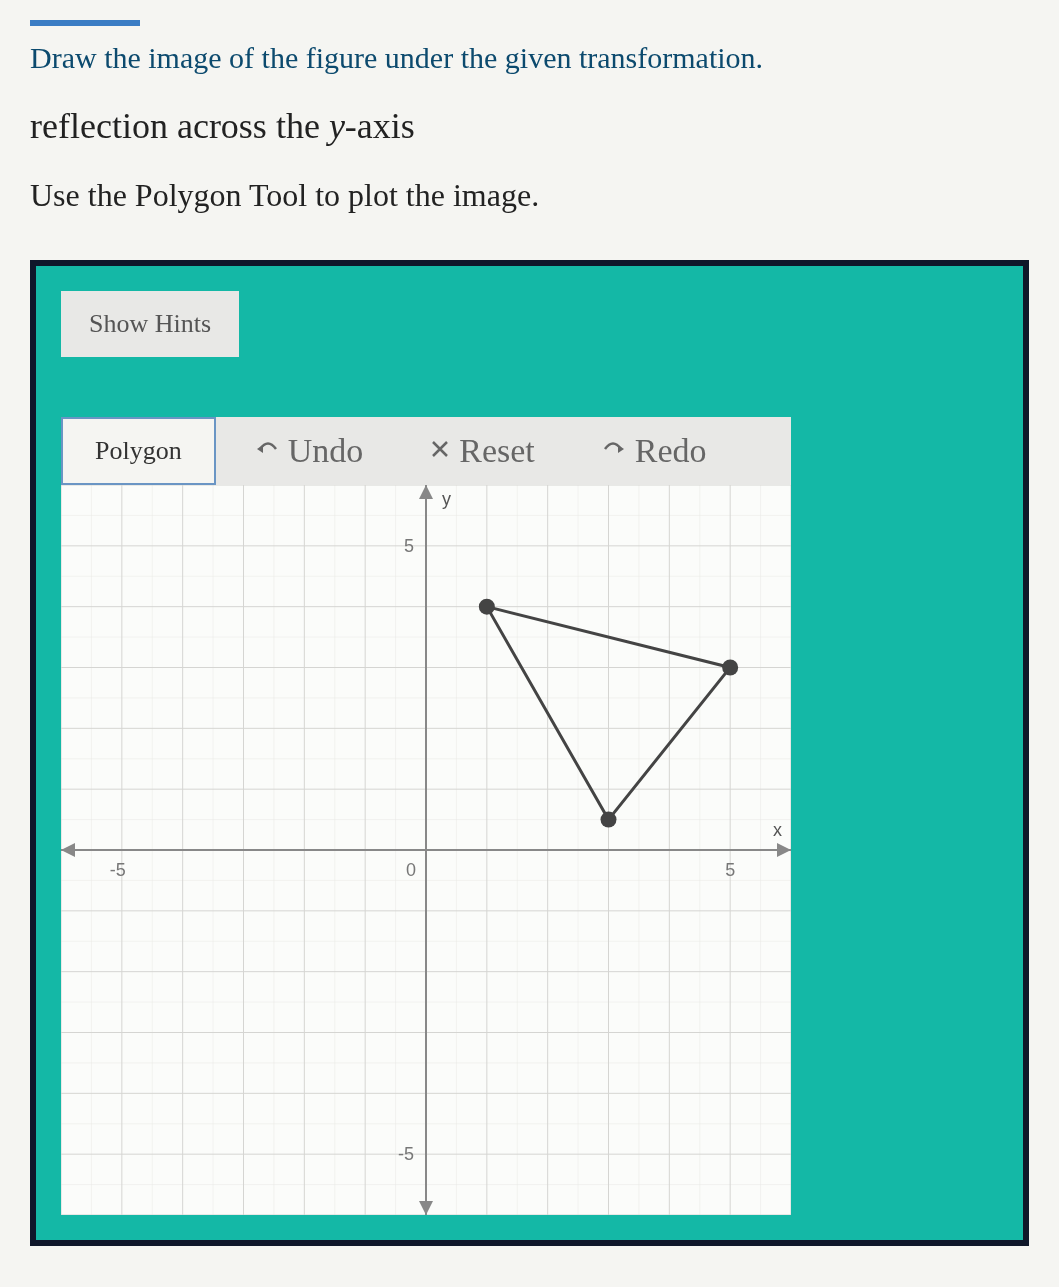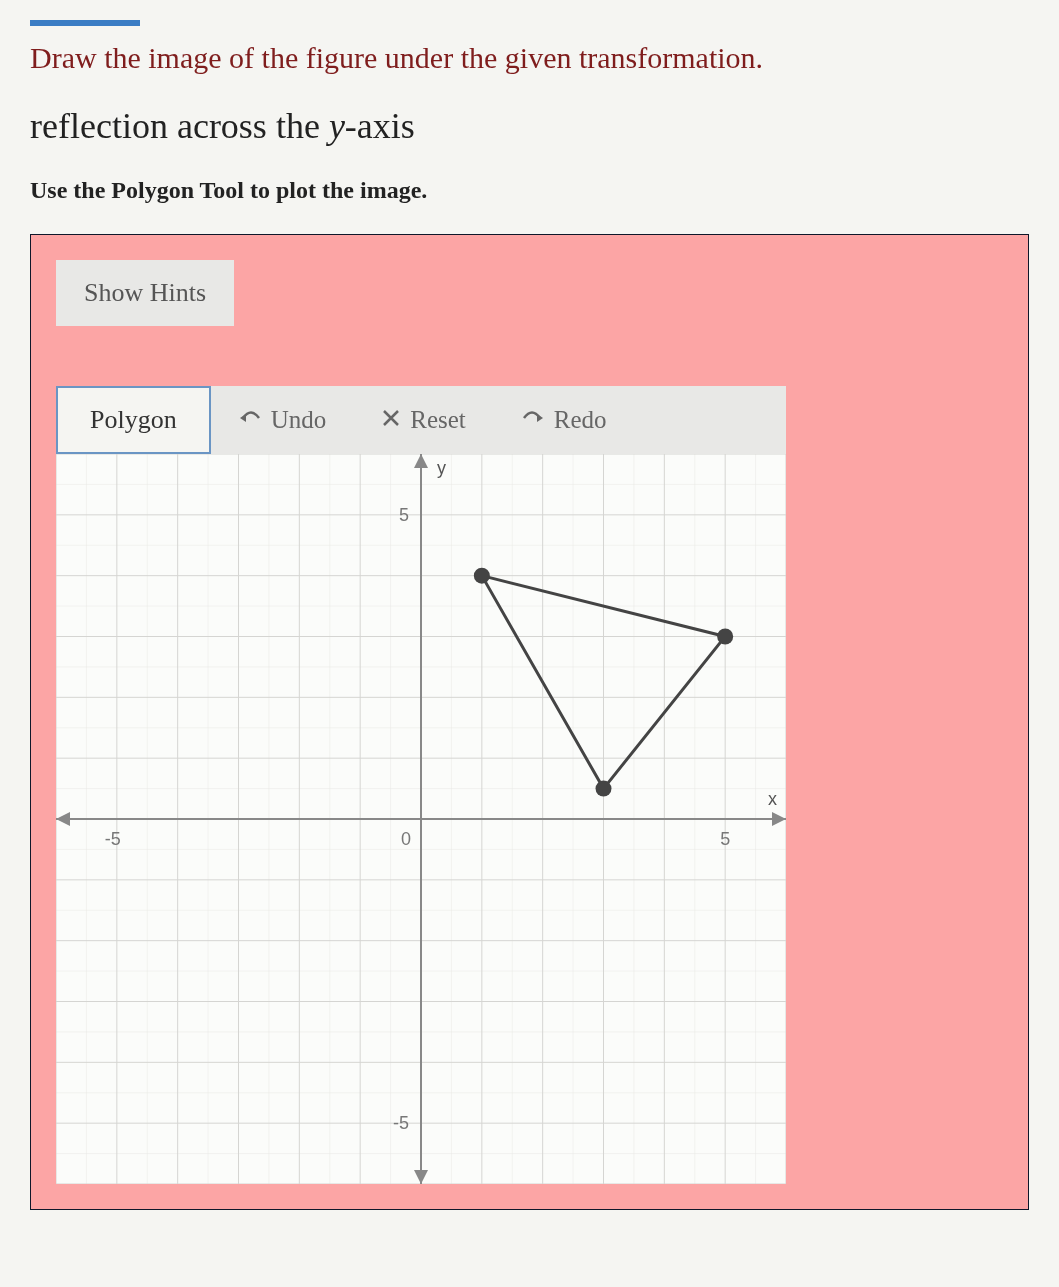--- a/index.html
+++ b/index.html
@@ -13,39 +13,39 @@
     .top-bar {
       height: 6px;
       background: #3a7cc4;
       width: 110px;
       margin-bottom: 15px;
     }
     .instruction-main {
       font-size: 30px;
       font-weight: normal;
       margin-bottom: 30px;
-      color: #7f1d1d;
+      color: #0c4a6e;
     }
     .instruction-sub {
       font-size: 36px;
       font-weight: normal;
       margin-bottom: 30px;
       color: #222;
     }
     .instruction-sub em { font-style: italic; }
     .instruction-tool {
-      font-size: 24px;
-      font-weight: bold;
-      margin-bottom: 30px;
+      font-size: 32px;
+      font-weight: normal;
+      margin-bottom: 46px;
       color: #222;
     }
     .frame {
-      border: 1px solid #0f172a;
+      border: 6px solid #0f172a;
       padding: 25px;
-      background: #fca5a5;
+      background: #14b8a6;
     }
     .show-hints-btn {
       display: inline-block;
       background: #e8e8e6;
       border: none;
       padding: 18px 28px;
       font-size: 26px;
       font-family: Georgia, serif;
       color: #555;
       cursor: pointer;
@@ -53,37 +53,38 @@
     }
     .graph-container {
       position: relative;
       width: 730px;
     }
     .toolbar {
       display: flex;
       align-items: stretch;
       background: #e8e8e6;
       height: 68px;
+      gap: 12px;
     }
     .polygon-btn {
       background: #f5f5f2;
       border: 2px solid #6a95c4;
       padding: 0 32px;
       font-size: 26px;
       font-family: Georgia, serif;
       color: #333;
       cursor: pointer;
       display: flex;
       align-items: center;
     }
     .tool-btn {
       background: transparent;
       border: none;
       padding: 0 28px;
-      font-size: 25px;
+      font-size: 34px;
       font-family: Georgia, serif;
       color: #666;
       cursor: pointer;
       display: flex;
       align-items: center;
       gap: 10px;
     }
     .tool-icon {
       display: inline-block;
       font-size: 22px;

